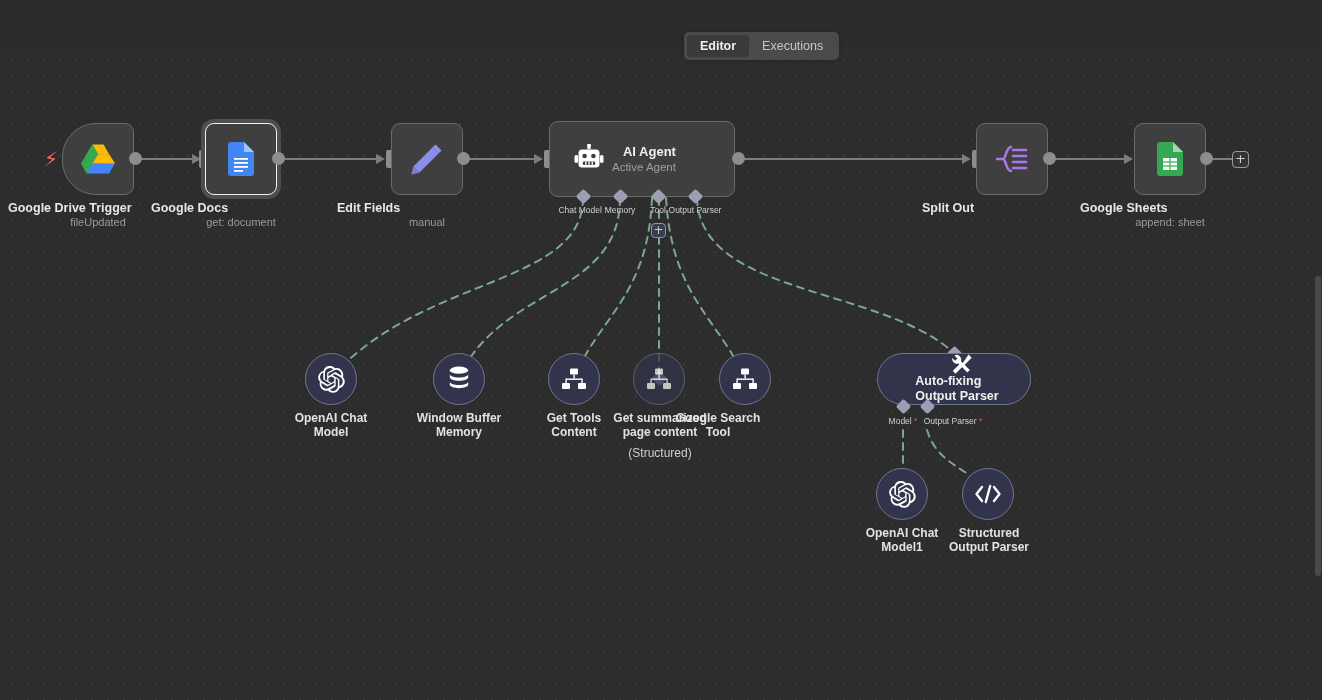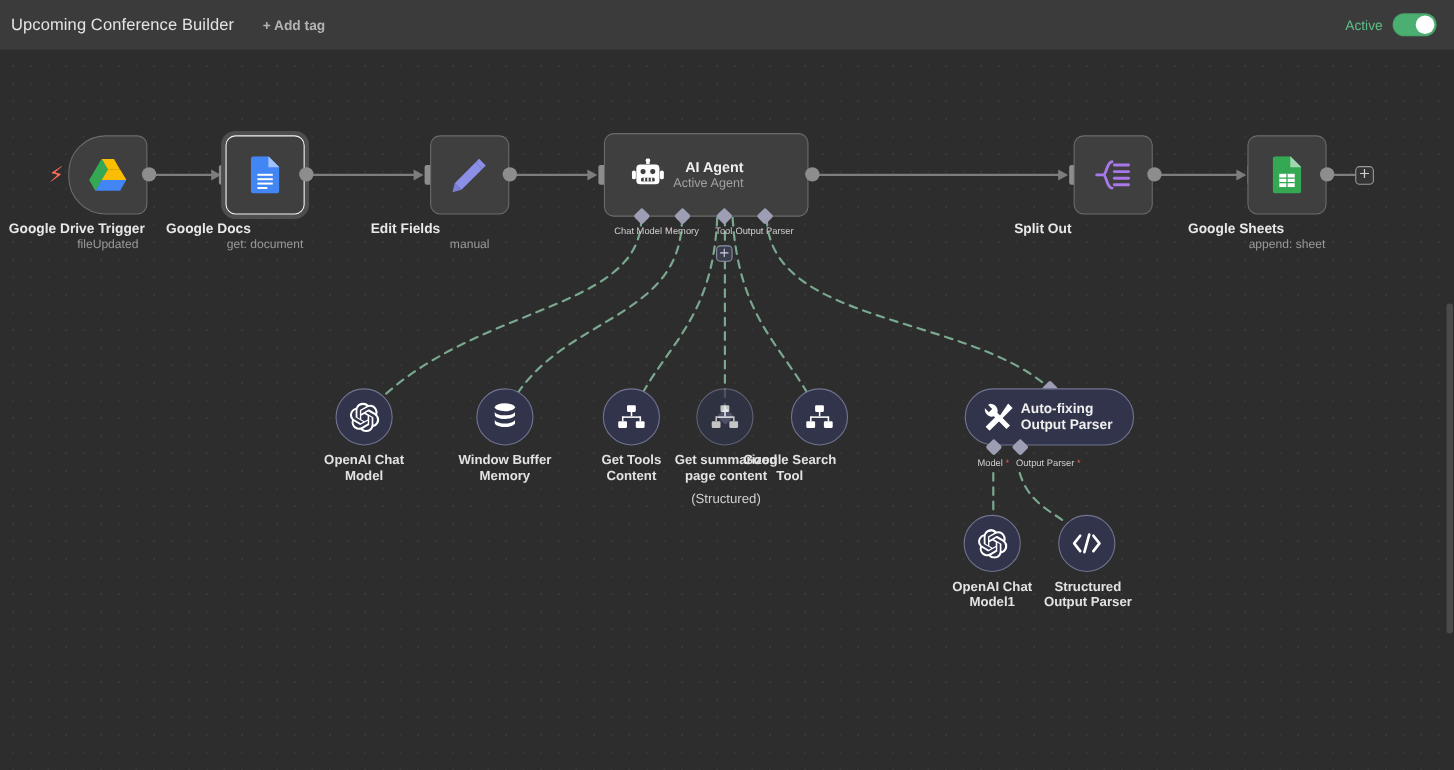--- a/index.html
+++ b/index.html
@@ -169,50 +169,44 @@
   .deact {
     position: absolute; text-align: center;
     color: #cfcfcf; font-size: 12px; line-height: 14px;
   }
 
   
   .pill {
     position: absolute; width: 154px; height: 52px;
     border-radius: 26px; background: #31344a;
     border: 1.5px solid #70748f;
-    display: flex; align-items: center; cursor: pointer;
+    display: flex; align-items: center; cursor: pointer; flex-direction: column;
   }
   .pill-txt { margin-left: 6px; color: #f0f0f0; font-size: 12.5px;
               font-weight: 700; line-height: 15px; }
 
   
   .vscroll {
     position: absolute; right: 1px; top: 230px;
     width: 6px; height: 300px; border-radius: 3px;
     background: #4a4a4a;
   }
 
   .icon { display: block; }
 </style>
 </head>
 <body>
 
 <div id="app">
 
-  <div class="topbar">
-    <div class="wf-title">Upcoming Conference Builder</div>
-    <div class="add-tag">+ Add tag</div>
-    <div class="topbar-right">
-      <span class="active-label">Active</span>
-      <div class="toggle">
-        <div class="knob"></div>
-      </div>
-    </div>
+
+  <div class="tabs">
+    <div class="tab active">Editor</div>
+    <div class="tab">Executions</div>
   </div>
-
 
   <div class="canvas">
 
     <svg class="edges" viewBox="0 0 1322 654" width="1322" height="654">
 
       <g stroke="#7d7d7d" stroke-width="2" fill="none">
         <line x1="136" y1="113" x2="198" y2="113"></line>
         <line x1="284" y1="113" x2="382" y2="113"></line>
         <line x1="466" y1="113" x2="540" y2="113"></line>
         <line x1="738" y1="113" x2="968" y2="113"></line>

